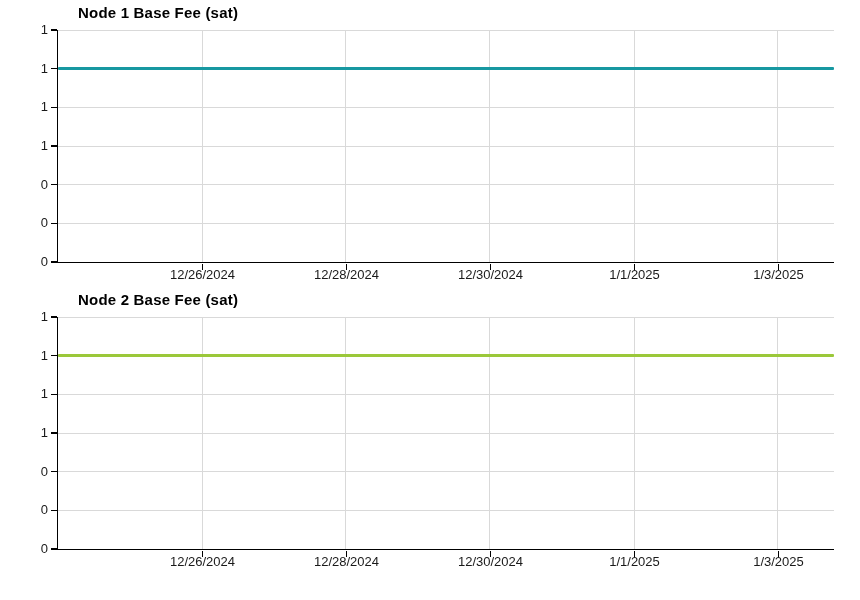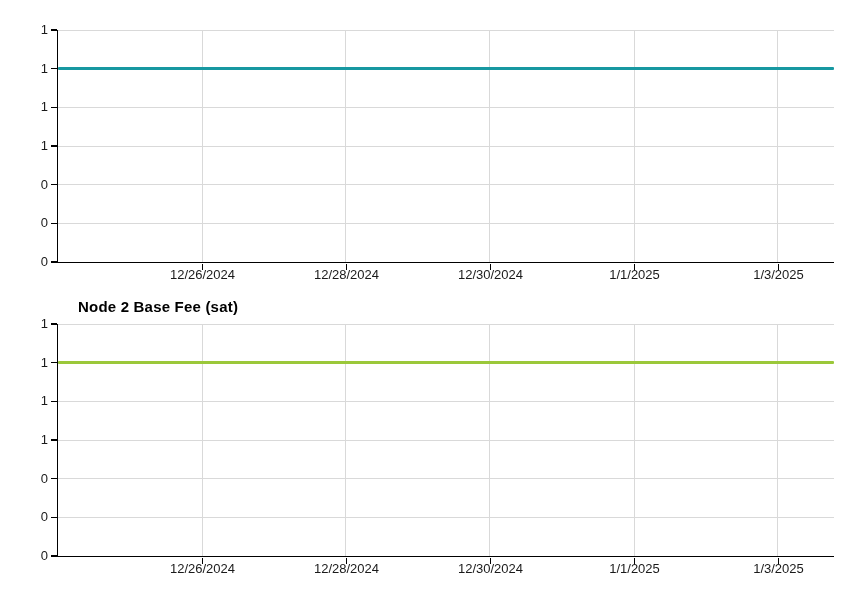--- a/index.html
+++ b/index.html
@@ -29,20 +29,21 @@
     font-size:13px;color:#1a1a1a;
   }
   .data-line{position:absolute;left:0;width:100%;height:3px;border-radius:1px;}
 </style>
 </head>
 <body>
 
 <div class="canvas">
 
   <div class="chart" style="top:0px;">
+    <div class="chart-title">Node 1 Base Fee (sat)</div>
     <div class="plot">
         <div class="h-grid" style="top: -0.5px;"></div>
         <div class="h-grid" style="top: 38.1667px;"></div>
         <div class="h-grid" style="top: 76.8333px;"></div>
         <div class="h-grid" style="top: 115.5px;"></div>
         <div class="h-grid" style="top: 154.167px;"></div>
         <div class="h-grid" style="top: 192.833px;"></div>
         <div class="v-grid" style="left: 143.526px;"></div>
         <div class="v-grid" style="left: 287.474px;"></div>
         <div class="v-grid" style="left: 431.499px;"></div>
@@ -69,21 +70,21 @@
       <div class="x-tick" style="left: 345.724px; top: 263.5px;"></div>
       <div class="x-label" style="left: 286.474px; top: 267px;">12/28/2024</div>
       <div class="x-tick" style="left: 489.749px; top: 263.5px;"></div>
       <div class="x-label" style="left: 430.499px; top: 267px;">12/30/2024</div>
       <div class="x-tick" style="left: 633.775px; top: 263.5px;"></div>
       <div class="x-label" style="left: 574.525px; top: 267px;">1/1/2025</div>
       <div class="x-tick" style="left: 777.723px; top: 263.5px;"></div>
       <div class="x-label" style="left: 718.473px; top: 267px;">1/3/2025</div>
     </div>
 
-  <div class="chart" style="top:294px;">
+  <div class="chart" style="top:287px;">
     <div class="chart-title">Node 2 Base Fee (sat)</div>
     <div class="plot">
         <div class="h-grid" style="top: -0.5px;"></div>
         <div class="h-grid" style="top: 38.1667px;"></div>
         <div class="h-grid" style="top: 76.8333px;"></div>
         <div class="h-grid" style="top: 115.5px;"></div>
         <div class="h-grid" style="top: 154.167px;"></div>
         <div class="h-grid" style="top: 192.833px;"></div>
         <div class="v-grid" style="left: 143.526px;"></div>
         <div class="v-grid" style="left: 287.474px;"></div>

